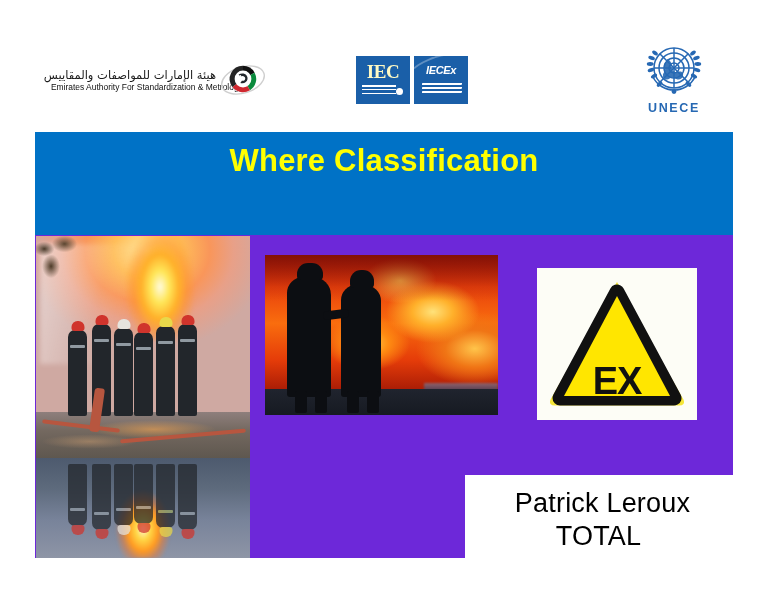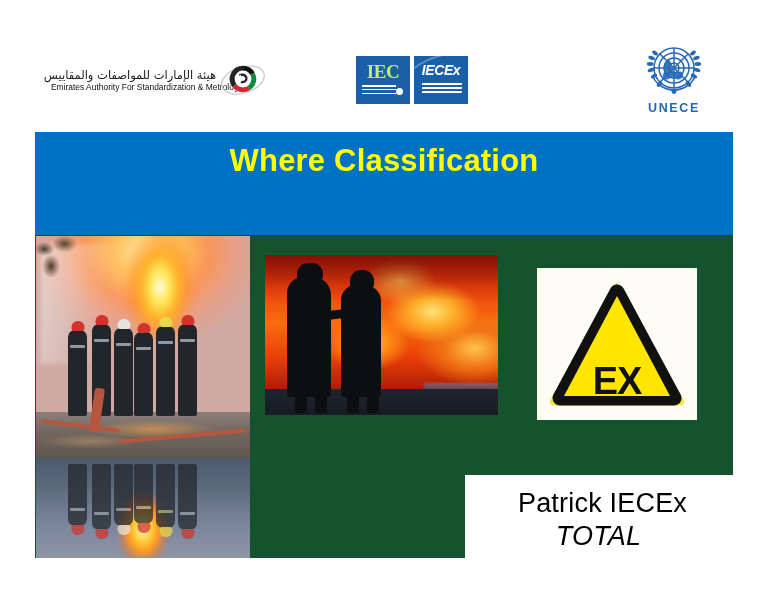--- a/index.html
+++ b/index.html
@@ -91,36 +91,36 @@
     background: #1a5fa8;
     position: relative;
     overflow: hidden;
   }
   .iec-word {
     position: absolute;
     left: 0;
     top: 6px;
     width: 100%;
     text-align: center;
-    color: #bef264;
+    color: #fef9c3;
     font-family: "Liberation Serif", serif;
     font-size: 19px;
     font-weight: bold;
     letter-spacing: -0.5px;
     line-height: 19px;
   }
   .iecex-word {
     position: absolute;
     left: 0;
     top: 7px;
     width: 100%;
     text-align: center;
     color: #ffffff;
     font-family: "Liberation Sans", sans-serif;
-    font-size: 14px;
+    font-size: 11px;
     font-weight: bold;
     font-style: italic;
     letter-spacing: -0.4px;
     line-height: 14px;
   }
   .iec-lines {
     position: absolute;
     left: 6px;
     bottom: 9px;
     width: 34px;
@@ -230,21 +230,21 @@
     letter-spacing: 0.2px;
   }
 
   
   .content-area {
     position: absolute;
     left: 35px;
     top: 235px;
     width: 698px;
     height: 323px;
-    background: #14532d;
+    background: #6d28d9;
   }
 
   
   .photo-firefighters {
     position: absolute;
     left: 1px;
     top: 1px;
     width: 214px;
     height: 322px;
     overflow: hidden;
@@ -538,21 +538,20 @@
     padding-right: 28px;
   }
   .author-org {
     text-align: center;
     font-family: "Liberation Sans", sans-serif;
     font-size: 27px;
     color: #000000;
     line-height: 33px;
     letter-spacing: 0.2px;
     padding-right: 36px;
-    font-style: italic;
   }
 </style>
 </head>
 <body>
 
 <div id="slide">
 
   <div class="logo-bar">
 
     <div class="eas-logo">
@@ -718,17 +717,17 @@
           <path d="M69 3 L134 118 Q136 122 131 122 L7 122 Q2 122 4 118 Z" fill="#ffe600" stroke="#f5e63a" stroke-width="3"></path>
           <path d="M69 10 L126 116 L12 116 Z" fill="none" stroke="#111111" stroke-width="15" stroke-linejoin="round"></path>
           <path d="M69 14 L122 114 L16 114 Z" fill="#ffe600"></path>
         </svg>
       </div>
       <div class="ex-label">EX</div>
     </div>
   </div>
 
   <div class="author-box">
-    <div class="author-name">Patrick  IECEx</div>
+    <div class="author-name">Patrick  Leroux</div>
     <div class="author-org">TOTAL</div>
   </div>
 
 </div>
 
 </body></html>

